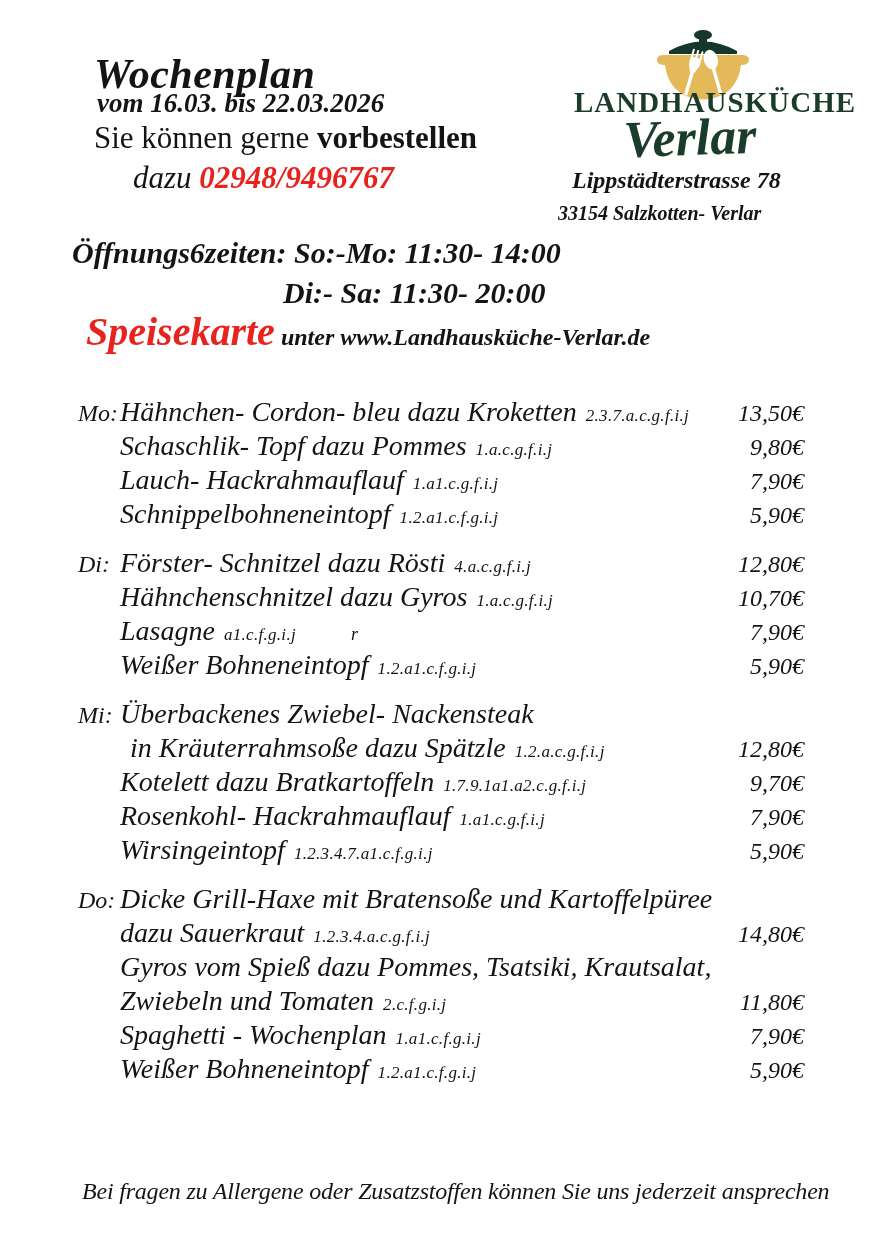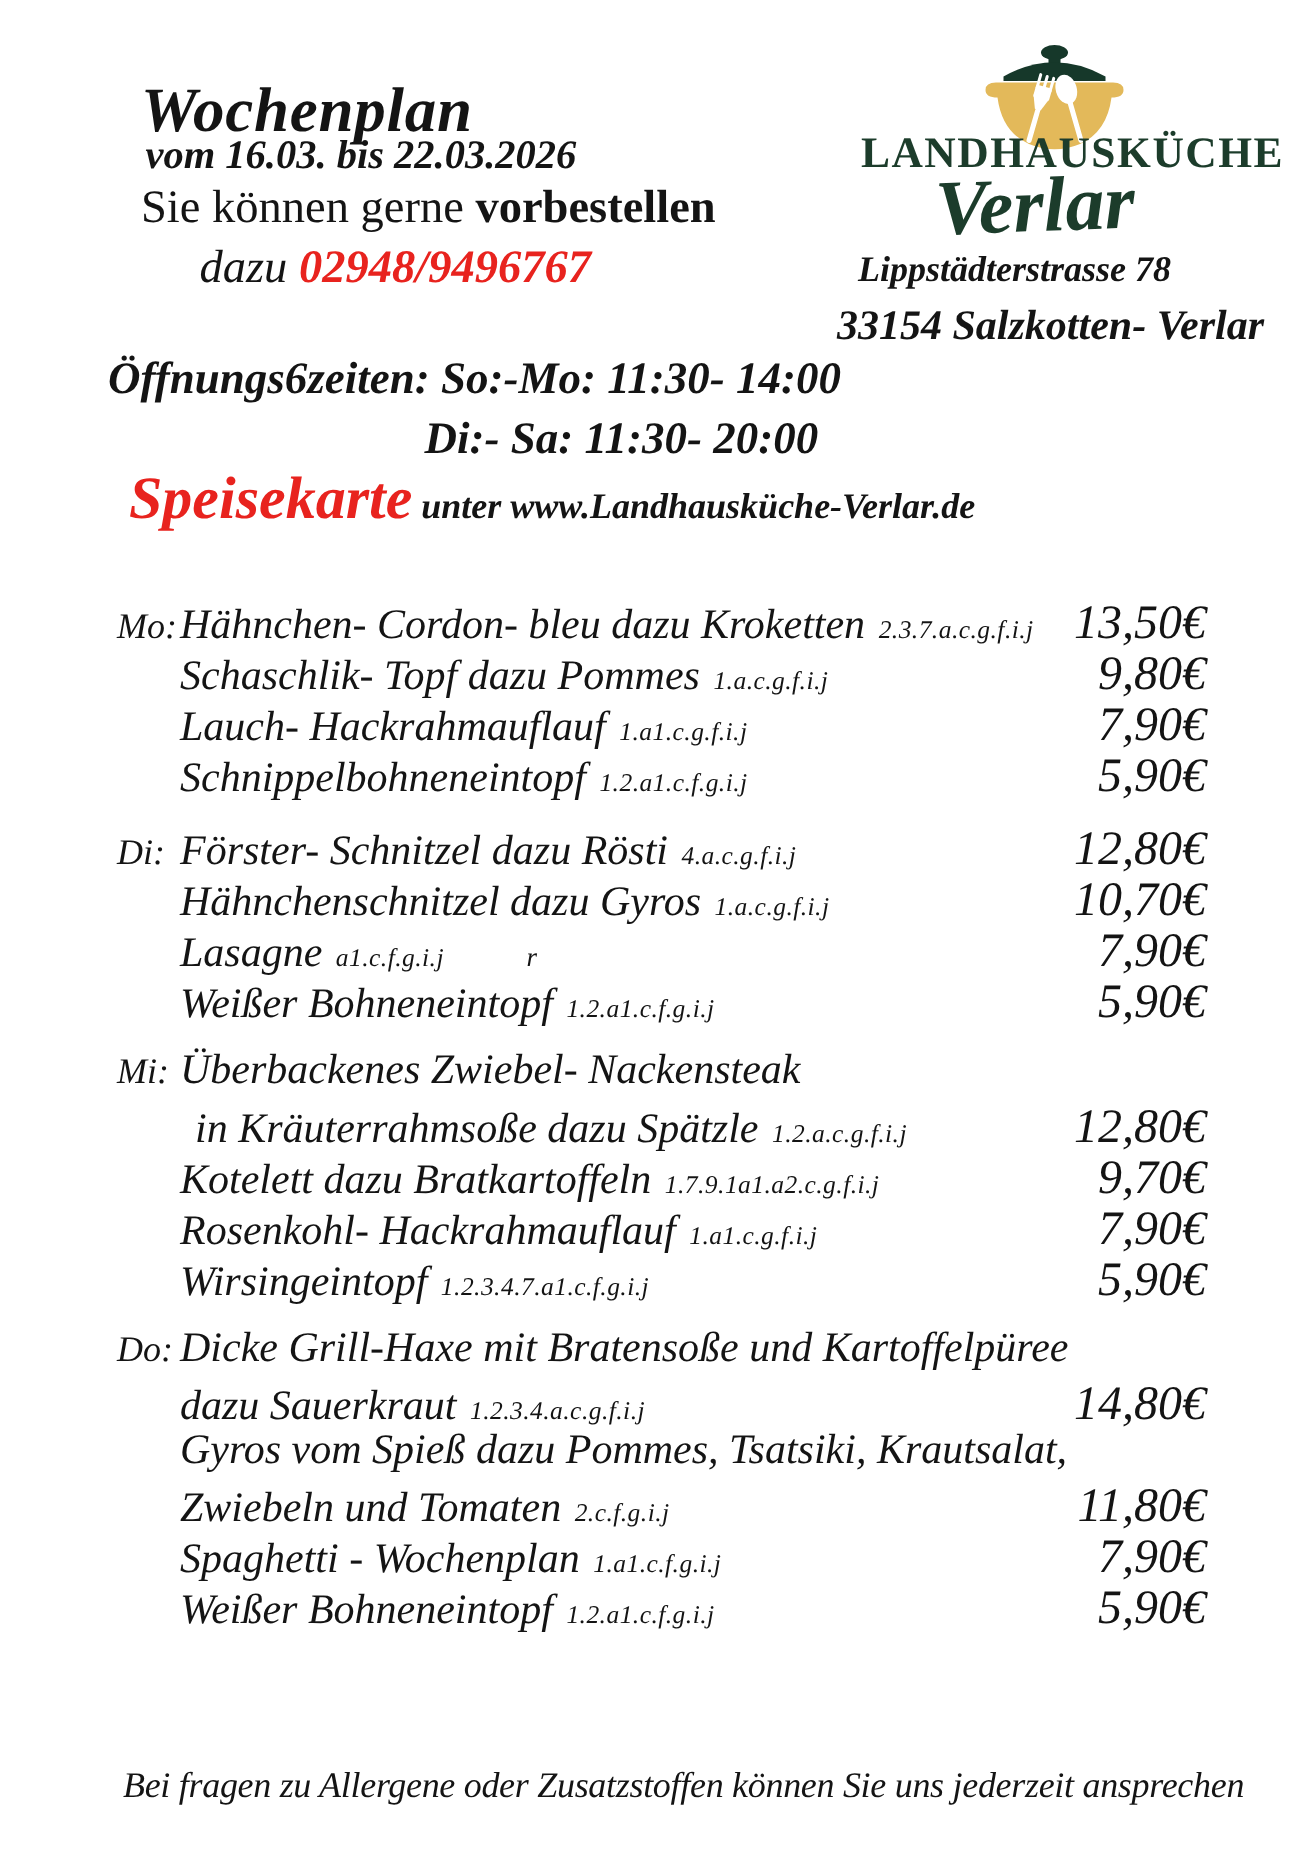--- a/index.html
+++ b/index.html
@@ -51,21 +51,21 @@
     font-size: 52px; font-weight: bold; font-style: italic;
     color: #1c3c2b;
     transform: rotate(-2deg);
   }
   .address1 {
     left: 572px; top: 167px;
     font-size: 24px; font-weight: bold; font-style: italic;
   }
   .address2 {
     left: 558px; top: 202px;
-    font-size: 28px; font-weight: bold; font-style: italic;
+    font-size: 20px; font-weight: bold; font-style: italic;
   }
 
   
   .hours1 {
     left: 72px; top: 236px;
     font-size: 30px; font-weight: bold; font-style: italic;
   }
   .hours2 {
     left: 283px; top: 276px;
     font-size: 30px; font-weight: bold; font-style: italic;
@@ -94,21 +94,21 @@
     flex: 0 0 42px;
     font-size: 24px;
   }
   .menu-row.indent2 .dish-text { padding-left: 10px; }
   .allergens {
     font-size: 17px;
     margin-left: 9px;
     letter-spacing: 0.3px;
   }
   .extra-mark { font-size: 18px; margin-left: 55px; }
-  .price { margin-left: auto; font-size: 32px; }
+  .price { margin-left: auto; font-size: 24px; }
 
   
   .footer-note {
     left: 82px; top: 1178px; width: 710px;
     font-size: 24px; font-style: italic;
     letter-spacing: -0.2px;
     white-space: nowrap;
   }
 </style>
 </head>

